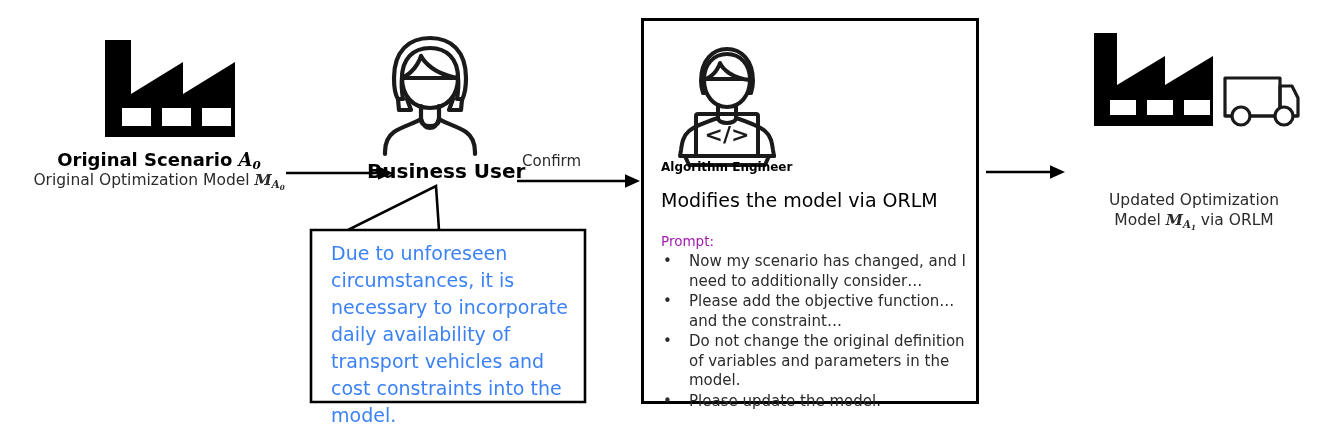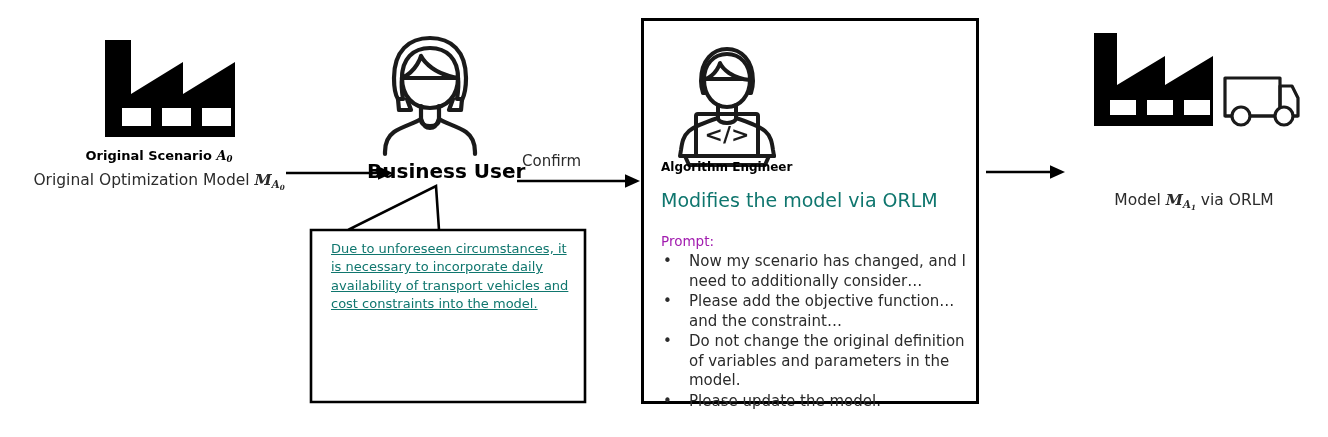--- a/index.html
+++ b/index.html
@@ -14,21 +14,21 @@
     background: #ffffff;
     font-family: "DejaVu Sans", sans-serif;
     color: #1a1a1a;
     overflow: hidden;
   }
   .abs { position: absolute; }
 
   
   .cap-bold {
     font-weight: bold;
-    font-size: 13px;
+    font-size: 18px;
     text-align: center;
     line-height: 1.30;
     color: #000;
   }
   .cap-reg {
     font-weight: normal;
     font-size: 15.5px;
     text-align: center;
     line-height: 1.30;
     color: #2b2b2b;
@@ -59,41 +59,40 @@
 
   
   #confirm-label {
     font-size: 15px;
     color: #2b2b2b;
     white-space: nowrap;
   }
 
   
   #speech-bubble-text {
-    font-size: 13px;
+    font-size: 19px;
     line-height: 1.42;
-    color: #0f766e;
+    color: #3b82f6;
     white-space: pre-line;
-    text-decoration: underline;
   }
 
   
   #engineer-box {
     border: 3px solid #000;
     box-sizing: border-box;
     background: #fff;
   }
   #engineer-title {
     font-weight: bold;
     font-size: 12px;
     color: #000;
   }
   #engineer-subtitle {
     font-size: 19px;
-    color: #0f766e;
+    color: #000000;
   }
   #prompt-label {
     font-size: 13.5px;
     color: #a21caf;
   }
   .prompt-item {
     display: flex;
     font-size: 15px;
     line-height: 1.30;
     color: #2b2b2b;
@@ -272,16 +271,17 @@
         <circle cx="152" cy="88" r="9" fill="#ffffff"></circle>
         <circle cx="195" cy="88" r="9" fill="#ffffff"></circle>
       </g>
     </svg>
   </div>
 
   <div class="abs cap-bold" style="left:1063px; top:146px; width:262px;">
   </div>
 
   <div class="abs cap-reg" style="left:1063px; top:190px; width:262px;">
+    <div>Updated Optimization</div>
     <div><span>Model </span><span class="mathvar"><span>M</span><sub><span>A</span><sub style="font-size:0.7em;">1</sub></sub></span><span> via ORLM</span></div>
   </div>
 
 </div>
 
 </body></html>

